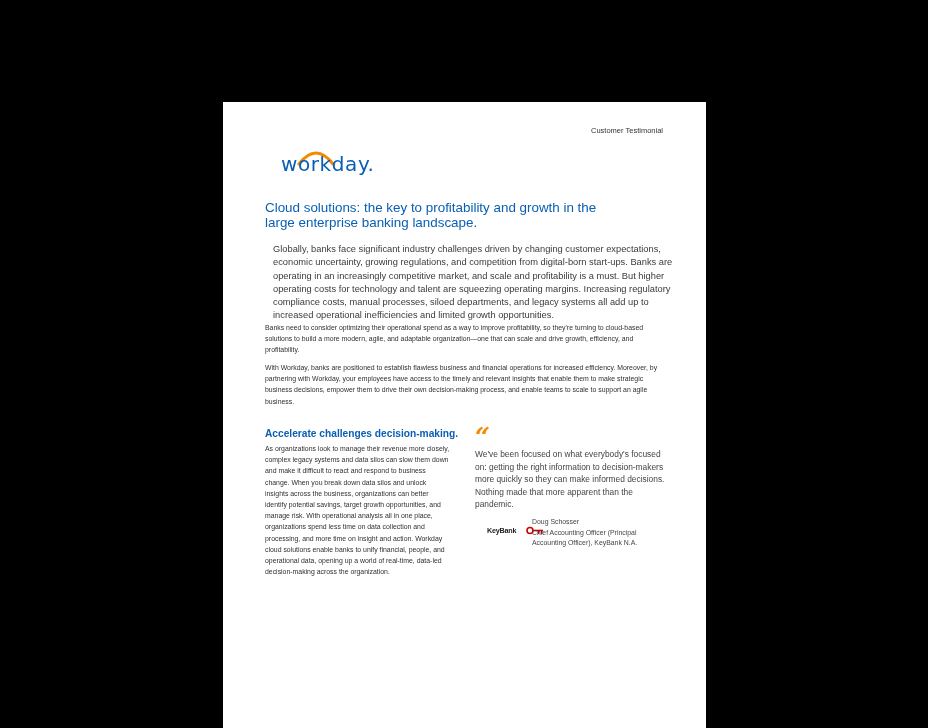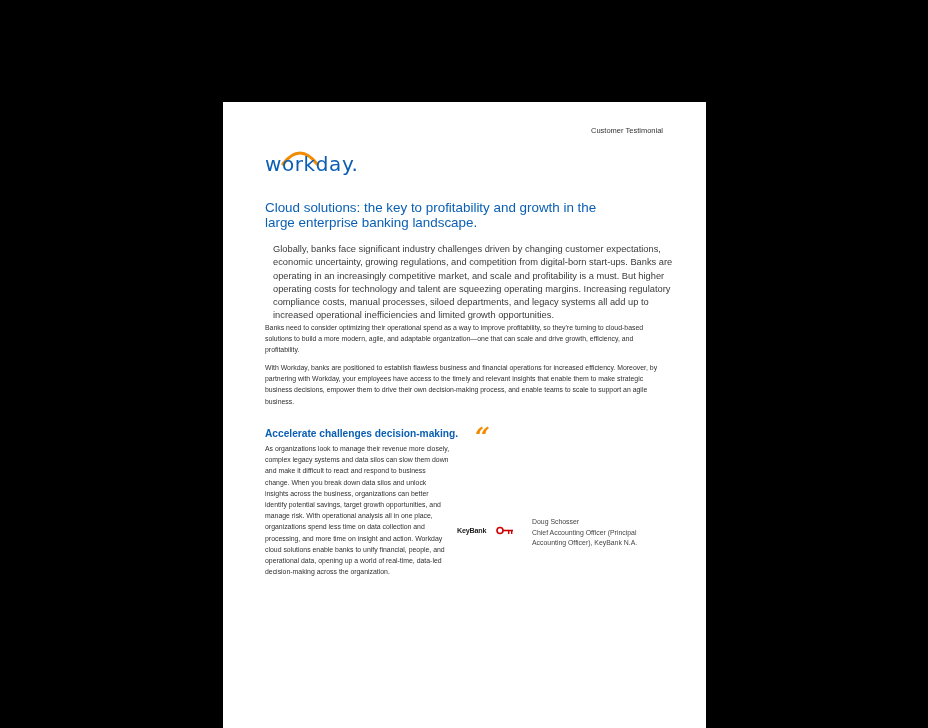--- a/index.html
+++ b/index.html
@@ -21,21 +21,21 @@
       left: 223px;
       top: 102px;
       width: 483px;
       height: 626px;
       background: #ffffff;
       font-family: "Liberation Sans", sans-serif;
       color: #2b2b2b;
     }
     .logo {
       position: absolute;
-      left: 42px;
+      left: 58px;
       top: 44px;
       width: 80px;
       height: 32px;
     }
     .logo-arc {
       position: absolute;
       left: 15px;
       top: 0px;
       width: 40px;
       height: 40px;
@@ -126,21 +126,21 @@
       left: 252px;
       top: 346px;
       width: 196px;
       font-size: 8.4px;
       line-height: 12.6px;
       color: #444444;
       margin: 0;
     }
     .keybank-logo {
       position: absolute;
-      left: 234px;
+      left: 264px;
       top: 424px;
       display: flex;
       align-items: center;
       gap: 10px;
       text-align: center;
     }
     .keybank-text {
       font-size: 7.2px;
       font-weight: bold;
       color: #222222;
@@ -181,20 +181,21 @@
 
     <p class="intro">Globally, banks face significant industry challenges driven by changing customer expectations, economic uncertainty, growing regulations, and competition from digital-born start-ups. Banks are operating in an increasingly competitive market, and scale and profitability is a must. But higher operating costs for technology and talent are squeezing operating margins. Increasing regulatory compliance costs, manual processes, siloed departments, and legacy systems all add up to increased operational inefficiencies and limited growth opportunities.</p>
 
     <p class="para p1">Banks need to consider optimizing their operational spend as a way to improve profitability, so they're turning to cloud-based solutions to build a more modern, agile, and adaptable organization—one that can scale and drive growth, efficiency, and profitability.</p>
     <p class="para p2">With Workday, banks are positioned to establish flawless business and financial operations for increased efficiency. Moreover, by partnering with Workday, your employees have access to the timely and relevant insights that enable them to make strategic business decisions, empower them to drive their own decision-making process, and enable teams to scale to support an agile business.</p>
 
     <h2 class="section-head">Accelerate challenges decision-making.</h2>
     <p class="section-body">As organizations look to manage their revenue more closely, complex legacy systems and data silos can slow them down and make it difficult to react and respond to business change. When you break down data silos and unlock insights across the business, organizations can better identify potential savings, target growth opportunities, and manage risk. With operational analysis all in one place, organizations spend less time on data collection and processing, and more time on insight and action. Workday cloud solutions enable banks to unify financial, people, and operational data, opening up a world of real-time, data-led decision-making across the organization.</p>
 
     <div class="quote-mark">“</div>
+    <p class="quote-text">We've been focused on what everybody's focused on: getting the right information to decision-makers more quickly so they can make informed decisions. Nothing made that more apparent than the pandemic.</p>
 
     <div class="keybank-logo">
       <span class="keybank-text">KeyBank</span>
       <svg class="keybank-key" viewBox="0 0 18 9">
         <circle cx="4" cy="4.5" r="3" fill="none" stroke="#cc0000" stroke-width="1.6"></circle>
         <rect x="7" y="3.7" width="10" height="1.6" fill="#cc0000"></rect>
         <rect x="12" y="5" width="1.4" height="3" fill="#cc0000"></rect>
         <rect x="15" y="5" width="1.4" height="3" fill="#cc0000"></rect>
       </svg>
     </div>

